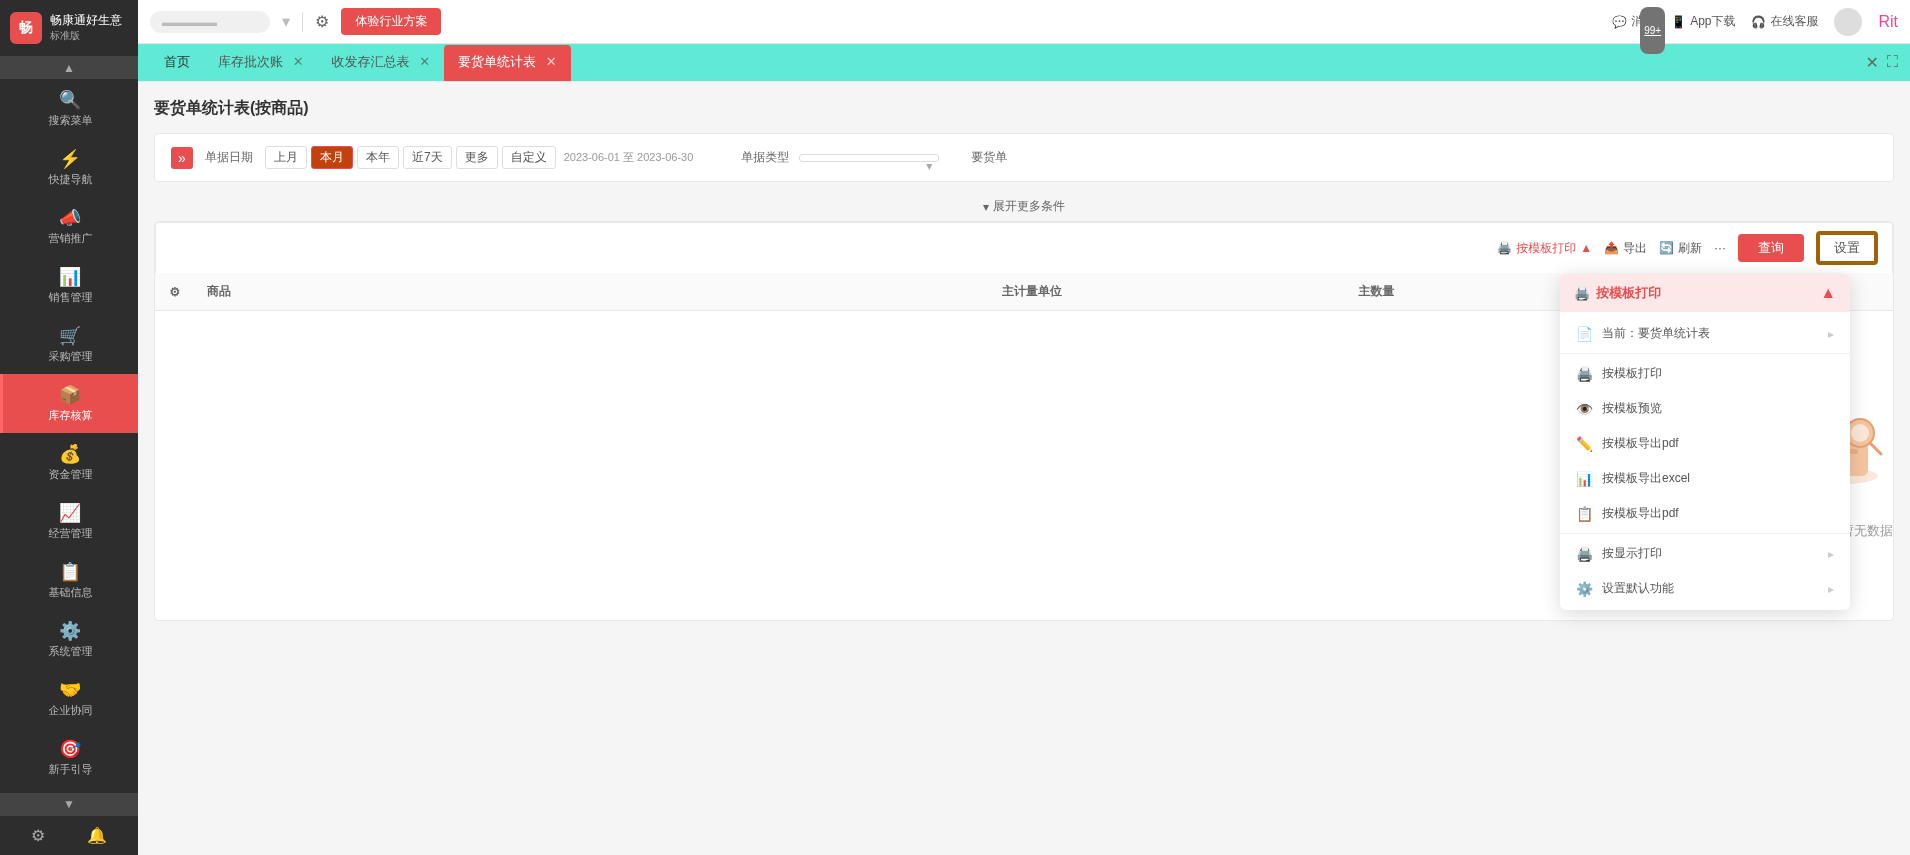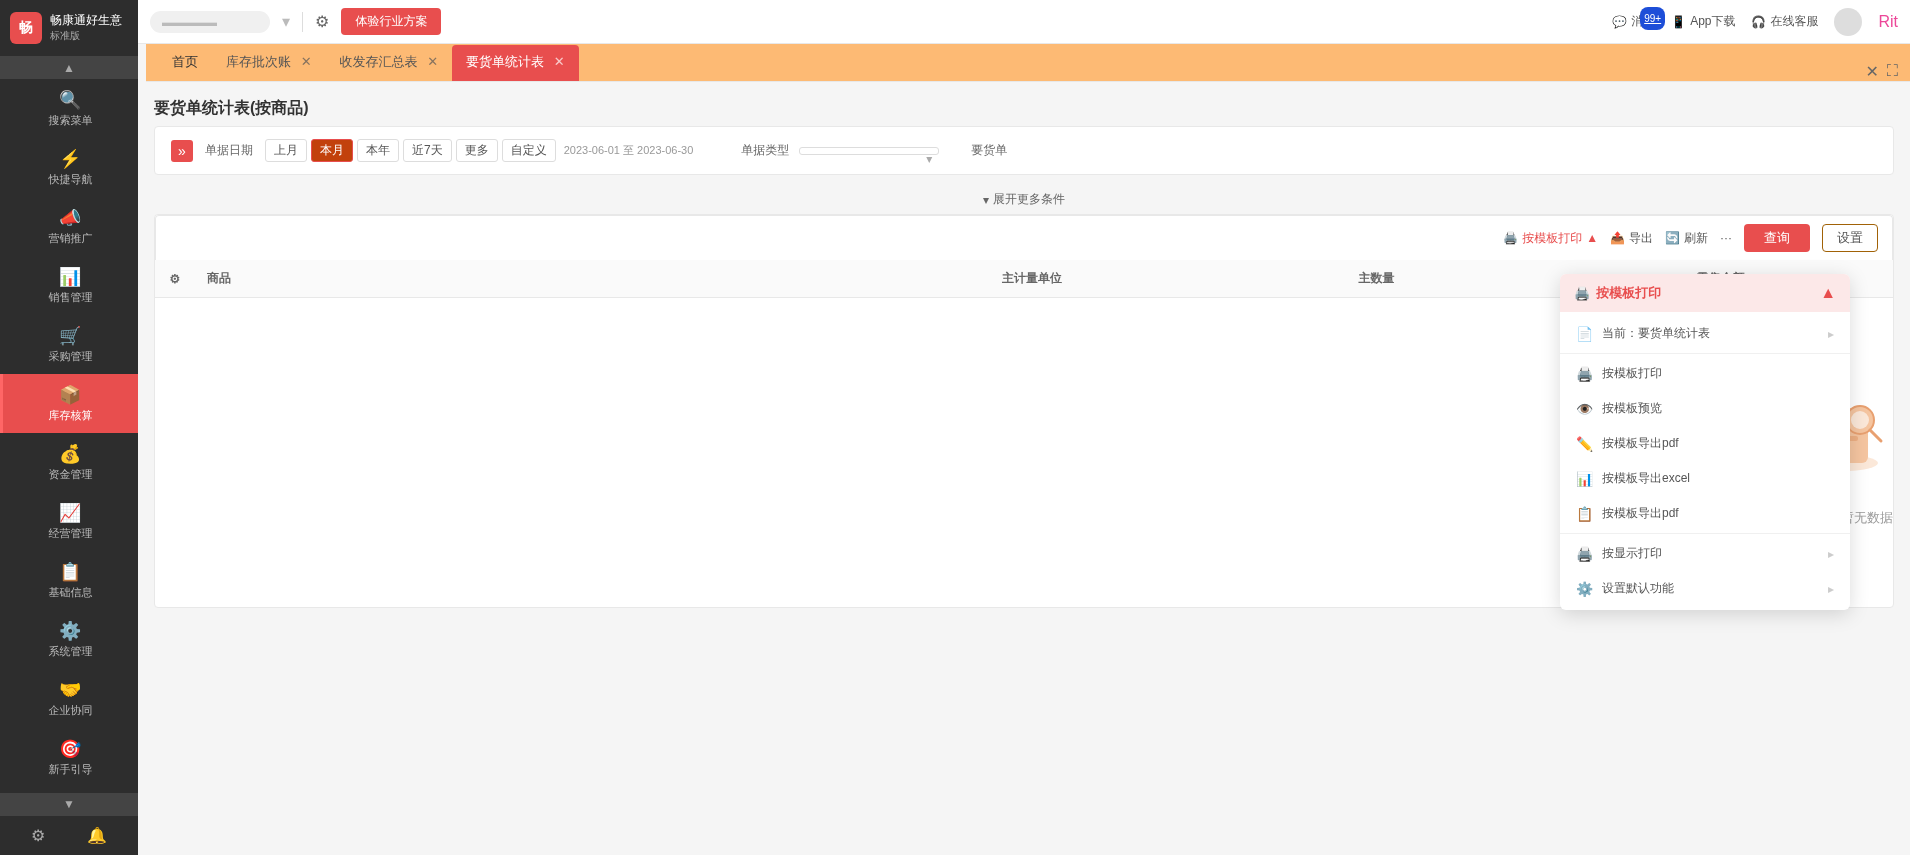--- a/index.html
+++ b/index.html
@@ -108,43 +108,42 @@
       display: flex;
       align-items: center;
       gap: 16px;
     }
     .topbar-right .msg-btn {
       display: flex; align-items: center; gap: 4px;
       font-size: 12px; color: #555; cursor: pointer;
       position: relative;
     }
     .badge {
-      background: #1d4ed8;
+      background: #737373;
       color: #fff;
       font-size: 10px;
       border-radius: 8px;
-      padding: 6px 4px;
+      padding: 18px 4px;
       position: absolute;
       top: -6px; right: -10px; text-decoration: underline;
     }
     .topbar-right .icon-btn {
       display: flex; align-items: center; gap: 4px;
       font-size: 12px; color: #555; cursor: pointer;
     }
     .avatar { width: 28px; height: 28px; border-radius: 50%; background: #ddd; }
 
     
     .tabs {
-      background: #fdba74;
-      display: flex;
-      align-items: flex-end;
+      background: #5eead4;
+      display: flex;
+      align-items: center;
       border-bottom: 1px solid #e8e8e8;
       padding: 0 12px;
       height: 38px;
-      margin-left: 8px;
     }
     .tab {
       padding: 8px 14px;
       font-size: 13px;
       color: #555;
       cursor: pointer;
       white-space: nowrap;
       border-bottom: 2px solid transparent;
     }
     .tab.home { color: #333; }
@@ -163,21 +162,21 @@
       background: #f5f5f5;
       overflow: auto;
       padding: 16px;
       position: relative;
     }
 
     .page-title {
       font-size: 16px;
       font-weight: bold;
       color: #333;
-      margin-bottom: 7px;
+      margin-bottom: 14px;
     }
 
     .filter-bar {
       background: #fff;
       border-radius: 4px;
       padding: 12px 16px;
       margin-bottom: 10px;
       display: flex;
       align-items: center;
       gap: 12px;
@@ -300,21 +299,21 @@
     .query-btn {
       background: #e84e4e;
       color: #fff;
       border: none;
       border-radius: 4px;
       padding: 5px 20px;
       font-size: 13px;
       cursor: pointer;
     }
     .settings-btn {
-      border: 1px solid #a16207;
+      border: 4px solid #a16207;
       background: #fff;
       border-radius: 4px;
       padding: 4px 14px;
       font-size: 13px;
       color: #555;
       cursor: pointer;
     }
 
     
     .dropdown-popup {

